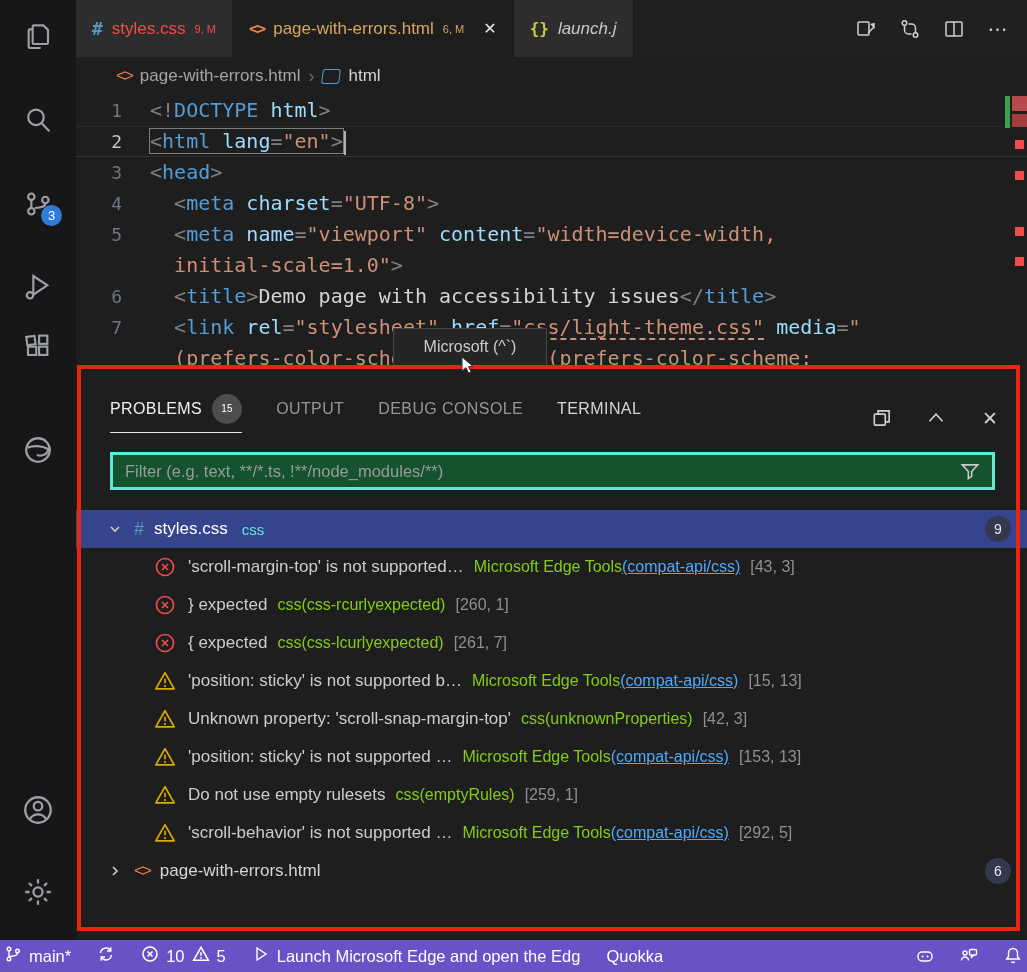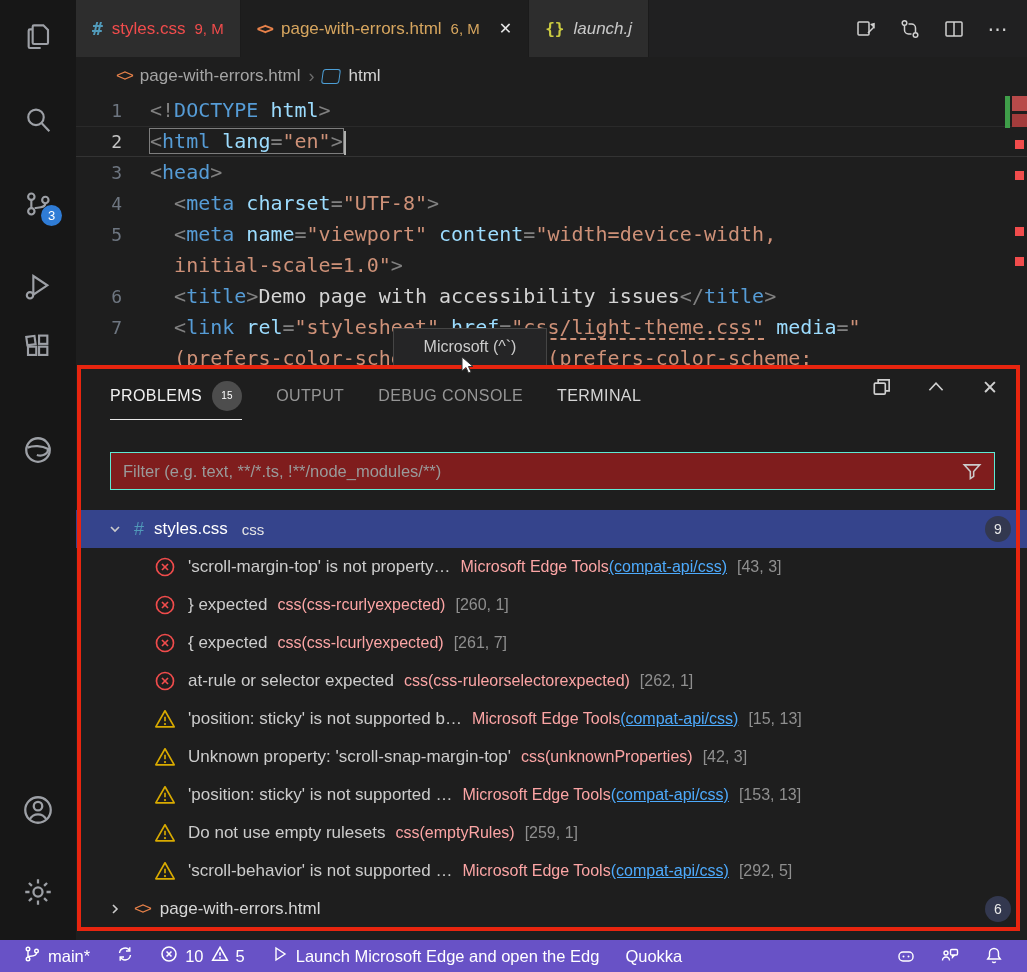--- a/index.html
+++ b/index.html
@@ -19,21 +19,21 @@
     border-right:1px solid #1b1b1b; cursor:pointer; }
   .tab.active { background:#1e1e1e; }
   .tab .ficon { font-family:"DejaVu Sans Mono", monospace; font-weight:700; font-size:16px; }
   .ficon.css { color:var(--css_icon_blue); font-size:18px; }
   .ficon.html { color:var(--html_icon_orange); letter-spacing:-2px; }
   .ficon.json { color:var(--json_icon_gold); }
   .tlabel { font-size:17px; }
   .tab1 .tlabel, .tab1 .tsuffix { color:var(--tab_error_fg); }
   .tab2 .tlabel, .tab2 .tsuffix { color:var(--tab_warning_fg); }
   .tab3 .tlabel { color:#c8c8c8; font-style:italic; }
-  .tsuffix { font-size:15px; }
+  .tsuffix { font-size:11px; }
   .tclose { color:#e6e6e6; font-size:16px; margin-left:10px; }
   .editor-actions { margin-left:auto; display:flex; align-items:center; gap:14px; padding-right:14px; background:#202021; }
   .ea-btn { width:30px; height:30px; display:flex; align-items:center; justify-content:center; cursor:pointer; }
   .ea-btn svg { stroke:#d0d0d0; fill:none; stroke-width:1.5; }
   .ea-more { color:#d0d0d0; font-size:20px; letter-spacing:1px; }
 
   
   .breadcrumb { position:absolute; left:76px; top:57px; right:0; height:38px; background:#1e1e1e;
     display:flex; align-items:center; gap:8px; padding-left:40px; font-size:17px; z-index:3; }
   .bc-file { color:#a5a5a5; }
@@ -58,65 +58,65 @@
   .caret { display:inline-block; width:2px; height:24px; background:#aeafad; vertical-align:middle; margin-left:1px; }
 
   .minimap { position:absolute; right:0; top:0; width:24px; height:270px; }
   .mm-green { position:absolute; left:2px; top:1px; width:5px; height:32px; background:#3f9e49; }
   .mm-red1 { position:absolute; left:9px; top:1px; width:15px; height:15px; background:#b84a4a; }
   .mm-red2 { position:absolute; left:9px; top:19px; width:15px; height:13px; background:#a33c3c; }
   .ovr-mark { position:absolute; right:3px; width:9px; height:9px; background:var(--error_red); }
 
   
   .panel { position:absolute; left:76px; top:367px; right:0; height:573px; background:#1e1e1e; z-index:10; }
-  .panel-header { position:absolute; left:0; top:5px; right:0; height:48px; display:flex; align-items:flex-start; padding-left:34px; }
+  .panel-header { position:absolute; left:0; top:18px; right:0; height:48px; display:flex; align-items:flex-end; padding-left:34px; }
   .ptab { font-size:16px; letter-spacing:0.4px; color:#969696; margin-right:34px; cursor:pointer; display:flex; align-items:center; gap:10px; height:48px; }
   .ptab.active { color:#f0f0f0; border-bottom:1.5px solid #e7e7e7; }
   .ptab.hovered { color:#d6d6d6; }
   .pbadge { min-width:30px; height:30px; border-radius:15px; background:var(--badge_bg); color:#fff; font-size:10px;
     display:flex; align-items:center; justify-content:center; padding:0 6px; }
   .panel-icons { margin-left:auto; display:flex; align-items:center; gap:24px; padding-right:22px; }
   .panel-icons .ea-btn svg { stroke:#cfcfcf; }
   .pclose { color:#cfcfcf; font-size:19px; }
 
-  .filter { position:absolute; left:34px; top:85px; right:32px; height:38px; background:#7f1d1d; border:1px solid #5eead4;
+  .filter { position:absolute; left:34px; top:85px; right:32px; height:38px; background:#14532d; border:3px solid #5eead4;
     display:flex; align-items:center; }
   .filter input { flex:1; background:transparent; border:none; outline:none; color:#d8d8d8; font-size:16.5px; padding:0 12px;
     font-family:"Liberation Sans", sans-serif; }
   .filter input::placeholder { color:#9a9a9a; }
   .funnel { padding-right:12px; display:flex; }
 
   .plist { position:absolute; left:0; top:143px; right:0; }
   .grow { height:38px; display:flex; align-items:center; gap:10px; padding-left:30px; cursor:pointer; position:relative; font-size:17px; }
   .grow.sel { background:var(--selected_row_bg); }
   .gname { color:#ffffff; }
   .grow2 .gname { color:#d6d6d6; }
-  .gdetail { color:#e5e5e5; font-size:15px; margin-left:4px; }
+  .gdetail { color:#5eead4; font-size:15px; margin-left:4px; }
   .gbadge { position:absolute; right:16px; min-width:26px; height:26px; border-radius:13px; background:var(--badge_dark);
     color:#e8e8e8; font-size:14px; display:flex; align-items:center; justify-content:center; }
   .twisty { width:18px; display:flex; justify-content:center; }
   .twisty svg { stroke:#cccccc; fill:none; stroke-width:1.6; }
 
   .prow { height:38px; display:flex; align-items:center; padding-left:78px; font-size:17px; cursor:pointer; white-space:nowrap; }
   .sev { width:22px; height:22px; margin-right:12px; display:flex; align-items:center; justify-content:center; flex:none; }
   .pmsg { color:#cccccc; }
-  .psrc { color:#fca5a5; font-size:16px; margin-left:10px; }
+  .psrc { color:#84cc16; font-size:16px; margin-left:10px; }
   .plink { color:var(--link_blue); font-size:16px; text-decoration:underline; cursor:pointer; }
   .ploc { color:#8f8f8f; font-size:16px; margin-left:10px; }
 
   
   .tooltip { position:absolute; left:393px; top:328px; width:154px; height:38px; background:#252526; border:1px solid #454545;
     color:#cccccc; font-size:16px; display:flex; align-items:center; justify-content:center; z-index:20; }
   .mouse-cursor { position:absolute; left:458px; top:356px; z-index:40; }
   .annotation { position:absolute; left:77px; top:365px; width:943px; height:566px; border:4px solid var(--annotation_red);
     z-index:30; pointer-events:none; }
 
   
   .statusbar { position:absolute; left:0; bottom:0; width:1027px; height:32px; background:var(--status_bar_bg);
-    display:flex; align-items:center; color:#ffffff; font-size:16.5px; padding:0 23px; gap:26px; z-index:35; }
+    display:flex; align-items:center; color:#ffffff; font-size:16.5px; padding:0 4px; gap:26px; z-index:35; }
   .sb-item { display:flex; align-items:center; gap:7px; cursor:pointer; white-space:nowrap; }
   .sb-item svg { stroke:#ffffff; fill:none; stroke-width:1.4; }
   .sb-launch { max-width:404px; overflow:hidden; }
   .sb-right { margin-left:auto; display:flex; align-items:center; gap:24px; }
 </style>
 </head>
 <body>
 
 <div class="tabbar">
   <div class="tab tab1">
@@ -296,21 +296,21 @@
     </div>
 
     <div>
         <div class="prow">
           <span class="sev">
             <svg width="22" height="22" viewBox="0 0 16 16" fill="none" stroke="var(--error_red)" stroke-width="1.2">
               <circle cx="8" cy="8" r="6.2"></circle>
               <path d="M5.8 5.8 L10.2 10.2 M10.2 5.8 L5.8 10.2"></path>
             </svg>
           </span>
-          <span class="pmsg">'scroll-margin-top' is not property…</span>
+          <span class="pmsg">'scroll-margin-top' is not supported…</span>
           <span class="psrc">Microsoft Edge Tools</span>
           <span class="plink">(compat-api/css)</span>
           <span class="ploc">[43, 3]</span>
         </div>
         <div class="prow">
           <span class="sev">
             <svg width="22" height="22" viewBox="0 0 16 16" fill="none" stroke="var(--error_red)" stroke-width="1.2">
               <circle cx="8" cy="8" r="6.2"></circle>
               <path d="M5.8 5.8 L10.2 10.2 M10.2 5.8 L5.8 10.2"></path>
             </svg>
@@ -322,31 +322,20 @@
         <div class="prow">
           <span class="sev">
             <svg width="22" height="22" viewBox="0 0 16 16" fill="none" stroke="var(--error_red)" stroke-width="1.2">
               <circle cx="8" cy="8" r="6.2"></circle>
               <path d="M5.8 5.8 L10.2 10.2 M10.2 5.8 L5.8 10.2"></path>
             </svg>
           </span>
           <span class="pmsg">{ expected</span>
           <span class="psrc">css(css-lcurlyexpected)</span>
           <span class="ploc">[261, 7]</span>
-        </div>
-        <div class="prow">
-          <span class="sev">
-            <svg width="22" height="22" viewBox="0 0 16 16" fill="none" stroke="var(--error_red)" stroke-width="1.2">
-              <circle cx="8" cy="8" r="6.2"></circle>
-              <path d="M5.8 5.8 L10.2 10.2 M10.2 5.8 L5.8 10.2"></path>
-            </svg>
-          </span>
-          <span class="pmsg">at-rule or selector expected</span>
-          <span class="psrc">css(css-ruleorselectorexpected)</span>
-          <span class="ploc">[262, 1]</span>
         </div>
         <div class="prow">
           <span class="sev">
             <svg width="22" height="22" viewBox="0 0 16 16" fill="none" stroke="var(--warning_yellow)" stroke-width="1.2" stroke-linejoin="round">
               <path d="M8 2 L14.7 13.7 H1.3 Z"></path>
               <path d="M8 6.3 V9.6"></path>
               <circle cx="8" cy="11.7" r="0.8" fill="var(--warning_yellow)" stroke="none"></circle>
             </svg>
           </span>
           <span class="pmsg">'position: sticky' is not supported b…</span>

